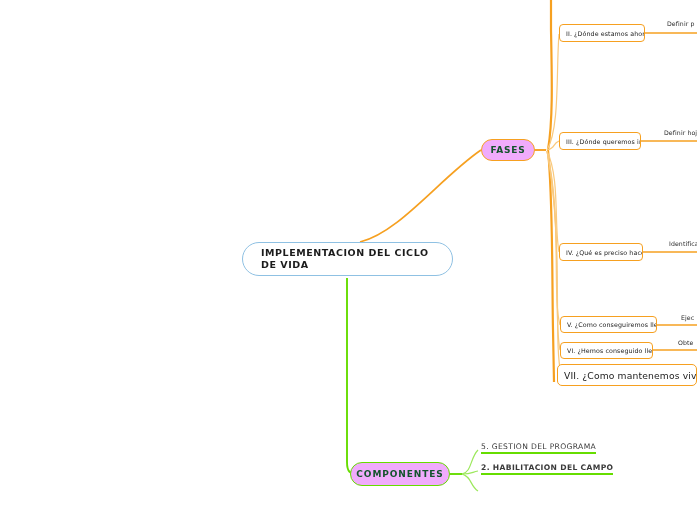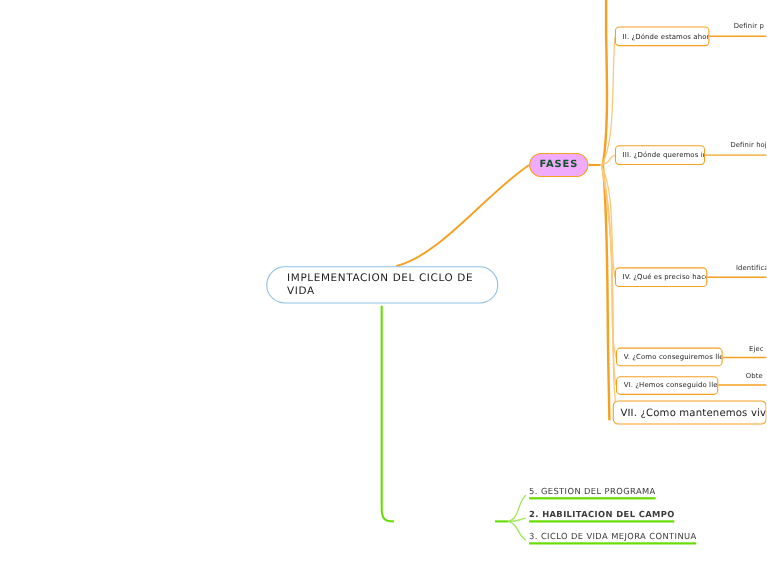--- a/index.html
+++ b/index.html
@@ -36,21 +36,21 @@
     box-sizing: border-box;
     border: 1.6px solid #8fc1e3;
     border-radius: 18px;
     background: #ffffff;
     display: flex;
     align-items: center;
     padding: 0 0 0 18px;
   }
   .root-label {
     font-size: 9.5px;
-    font-weight: normal;
+    font-weight: bold;
     color: #1b1b1b;
     letter-spacing: 0.55px;
     line-height: 12.5px;
     width: 175px;
   }
 
   
   .hub-node {
     position: absolute;
     box-sizing: border-box;
@@ -201,29 +201,28 @@
 
   <div class="phase-box" style="left:560px; top:342px; width:93px; height:17px;">
     <span class="phase-text">VI. ¿Hemos conseguido llegar?</span>
   </div>
   <span class="sub-label" style="left:678px; top:339px;">Obte</span>
 
   <div class="phase-box big" style="left:557px; top:364px; width:140px; height:22px;">
     <span class="phase-text">VII. ¿Como mantenemos vivo el im</span>
   </div>
 
+  <div class="hub-node" id="hub-componentes">
+    <span class="hub-label">COMPONENTES</span>
+  </div>
 
   <div class="comp-item" style="left:481px; top:442px;">
     <span class="comp-text">5. GESTION DEL PROGRAMA</span>
     <span class="comp-underline"></span>
   </div>
 
   <div class="comp-item" style="left:481px; top:463px;font-weight:bold;">
     <span class="comp-text">2. HABILITACION DEL CAMPO</span>
     <span class="comp-underline"></span>
   </div>
 
-  <div class="comp-item" style="left:481px; top:483px;">
-    <span class="comp-text">3. CICLO DE VIDA MEJORA CONTINUA</span>
-    <span class="comp-underline"></span>
-  </div>
 
 </div>
 
 </body></html>

